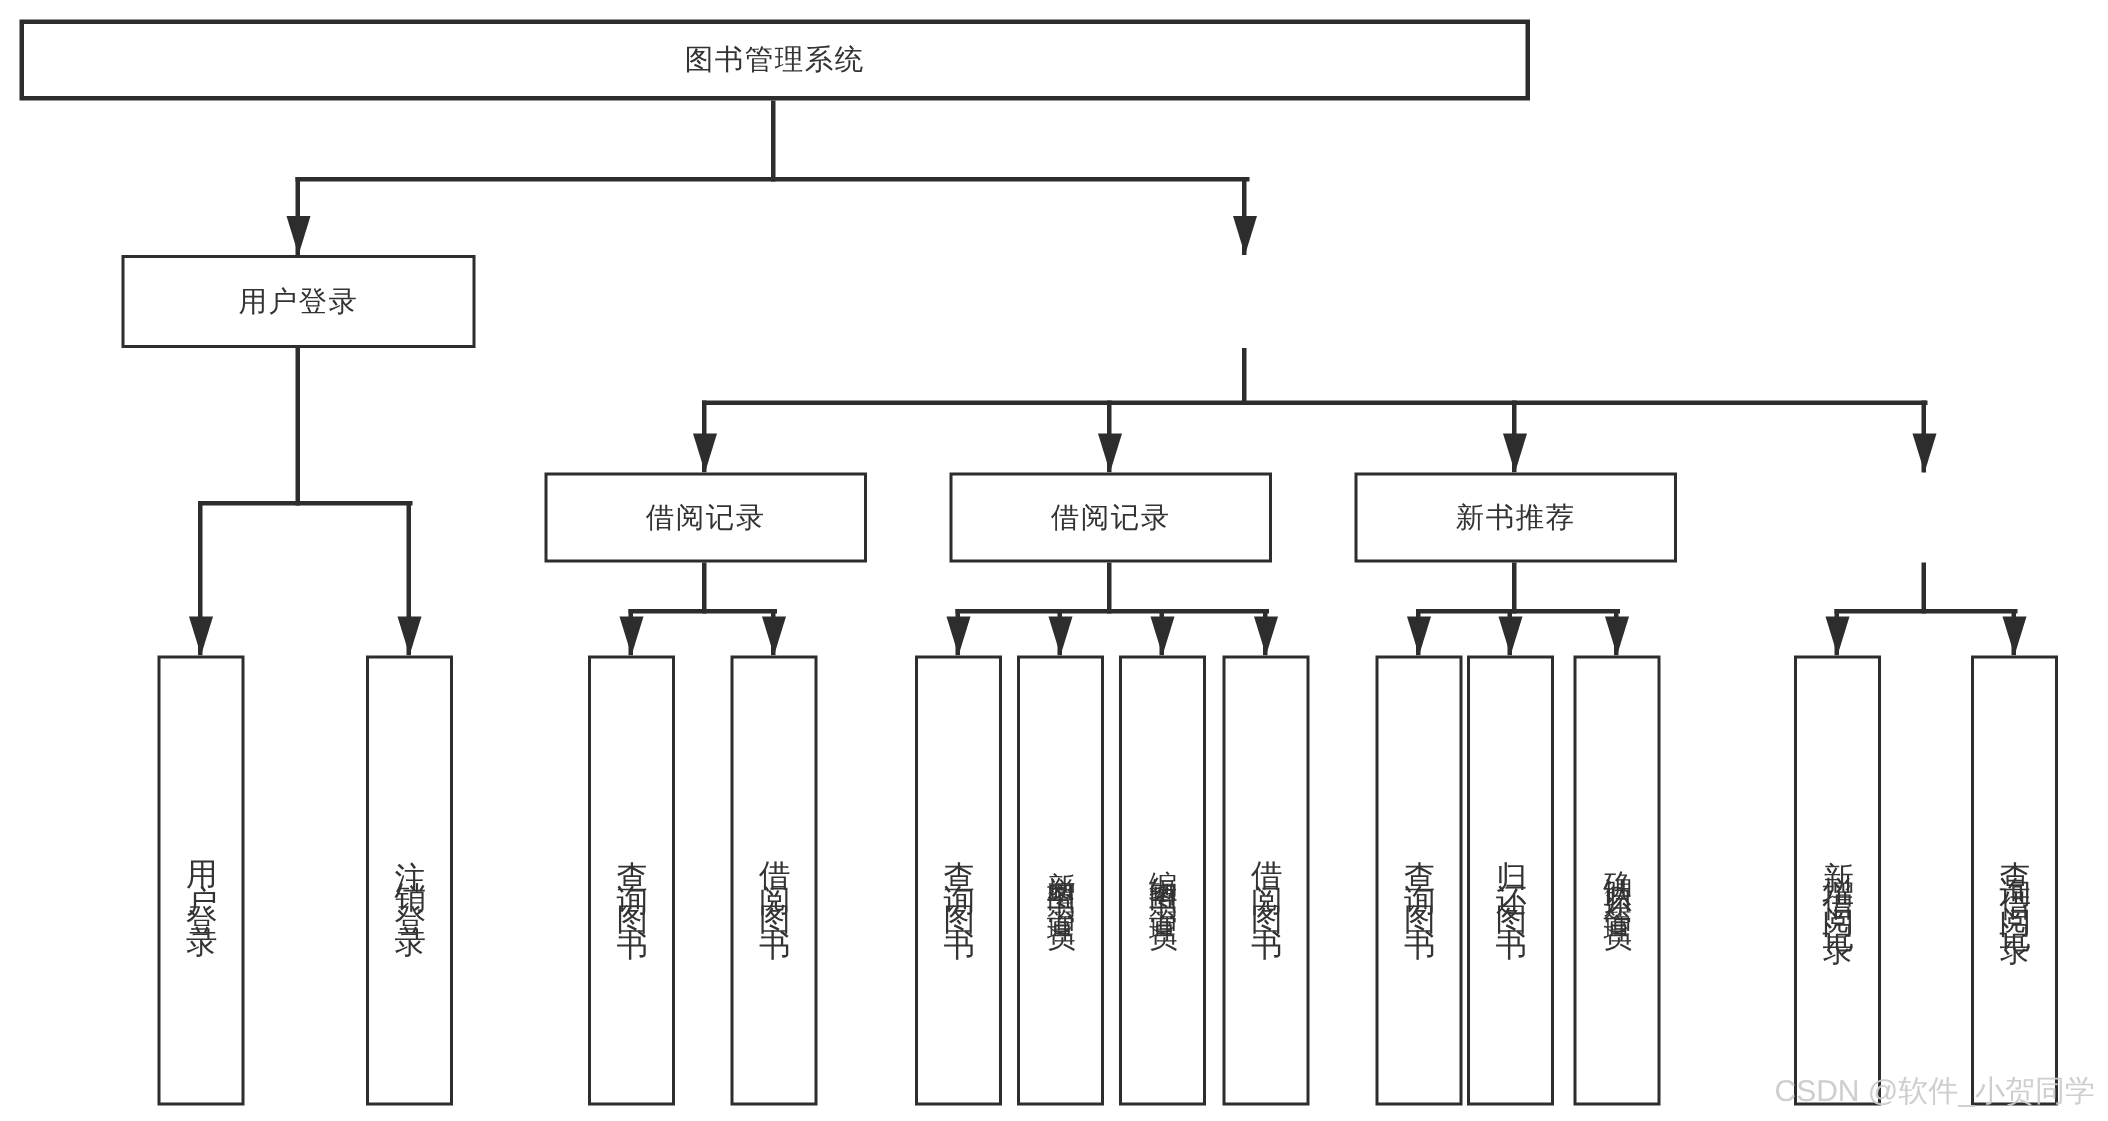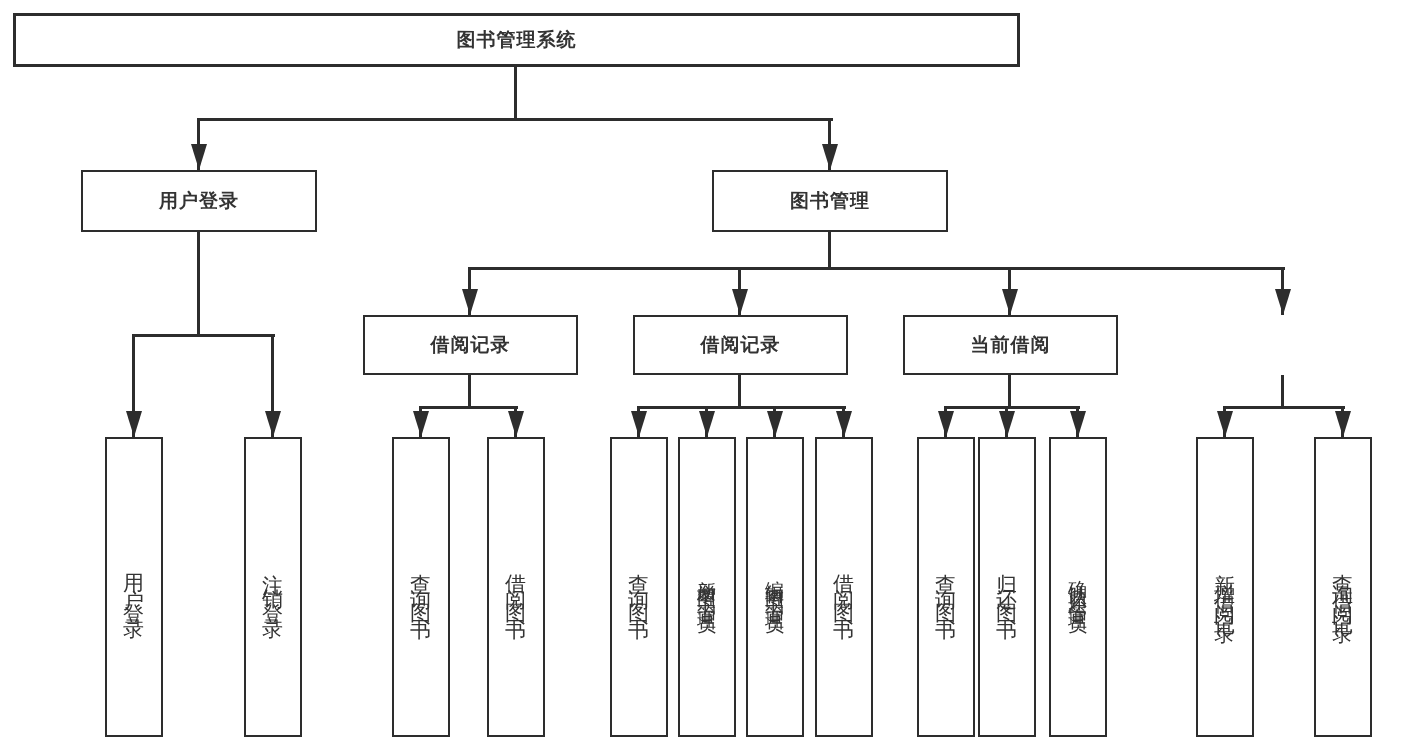--- a/index.html
+++ b/index.html
@@ -20,21 +20,20 @@
     display: flex;
     align-items: center;
     justify-content: center;
   }
   .box.root { border-width: 3px; }
   .hlabel {
     font-size: 19px;
     letter-spacing: 1px;
     color: #333333;
     white-space: nowrap;
-    font-weight: bold;
   }
   .vtext {
     writing-mode: vertical-rl;
     font-size: 21px;
     letter-spacing: 15px;
     color: #333333;
     line-height: 1;
   }
   .vtext.mid { letter-spacing: 10px; }
   .vtext.long { font-size: 19px; letter-spacing: 5px; }
@@ -71,23 +70,20 @@
   <div class="line" style="left:514px; top:67px; width:3px; height:54px;"></div>
   <div class="line" style="left:197px; top:118px; width:636px; height:3px;"></div>
   <div class="line" style="left:197px; top:118px; width:3px; height:52px;"></div>
   <div class="line" style="left:828px; top:118px; width:3px; height:52px;"></div>
   <div class="ah" style="left:191px; top:144px;"></div>
   <div class="ah" style="left:822px; top:144px;"></div>
 
   <div class="box" style="left:81px; top:170px; width:236px; height:62px;">
     <span class="hlabel">用户登录</span>
   </div>
-  <div class="box" style="left:712px; top:170px; width:236px; height:62px;">
-    <span class="hlabel">图书管理</span>
-  </div>
 
   <div class="line" style="left:197px; top:232px; width:3px; height:105px;"></div>
   <div class="line" style="left:132px; top:334px; width:143px; height:3px;"></div>
   <div class="line" style="left:132px; top:334px; width:3px; height:103px;"></div>
   <div class="line" style="left:271px; top:334px; width:3px; height:103px;"></div>
   <div class="ah" style="left:126px; top:411px;"></div>
   <div class="ah" style="left:265px; top:411px;"></div>
 
   <div class="line" style="left:828px; top:232px; width:3px; height:38px;"></div>
   <div class="line" style="left:468px; top:267px; width:817px; height:3px;"></div>
@@ -100,21 +96,21 @@
   <div class="ah" style="left:1002px; top:289px;"></div>
   <div class="ah" style="left:1275px; top:289px;"></div>
 
   <div class="box" style="left:363px; top:315px; width:215px; height:60px;">
     <span class="hlabel">借阅记录</span>
   </div>
   <div class="box" style="left:633px; top:315px; width:215px; height:60px;">
     <span class="hlabel">借阅记录</span>
   </div>
   <div class="box" style="left:903px; top:315px; width:215px; height:60px;">
-    <span class="hlabel">当前借阅</span>
+    <span class="hlabel">新书推荐</span>
   </div>
 
   <div class="line" style="left:468px; top:375px; width:3px; height:34px;"></div>
   <div class="line" style="left:419px; top:406px; width:99px; height:3px;"></div>
   <div class="line" style="left:419px; top:406px; width:3px; height:31px;"></div>
   <div class="line" style="left:514px; top:406px; width:3px; height:31px;"></div>
   <div class="ah" style="left:413px; top:411px;"></div>
   <div class="ah" style="left:508px; top:411px;"></div>
 
   <div class="line" style="left:738px; top:375px; width:3px; height:34px;"></div>
@@ -181,14 +177,15 @@
     <span class="vtext long">确认归还（管理员）</span>
   </div>
 
   <div class="box" style="left:1196px; top:437px; width:58px; height:300px;">
     <span class="vtext mid">新增借阅记录</span>
   </div>
   <div class="box" style="left:1314px; top:437px; width:58px; height:300px;">
     <span class="vtext mid">查询借阅记录</span>
   </div>
 
+  <div class="watermark">CSDN @软件_小贺同学</div>
 
 </div>
 
 </body></html>

